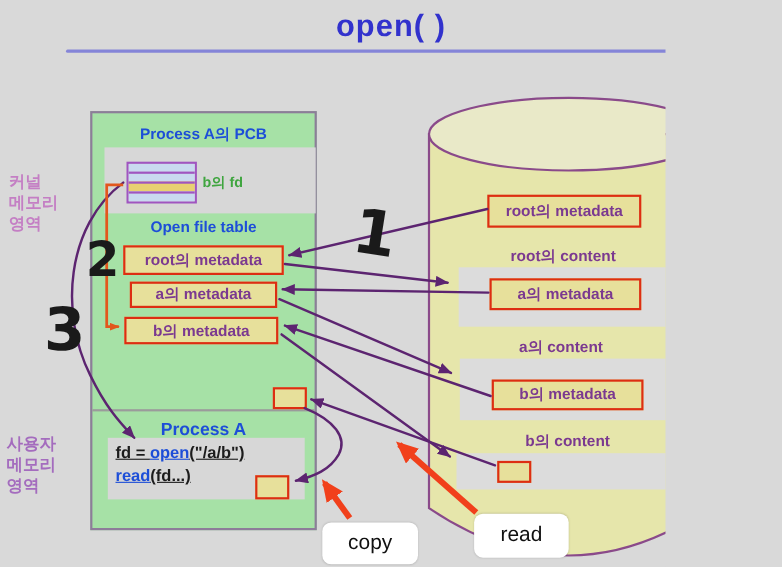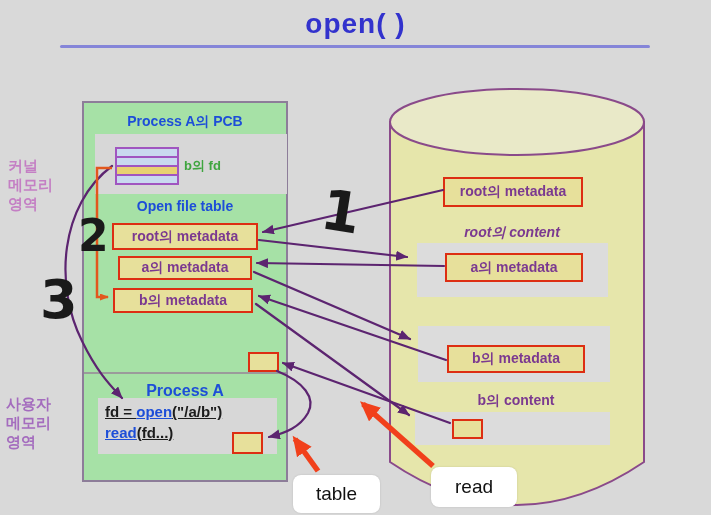--- a/index.html
+++ b/index.html
@@ -1,16 +1,16 @@
 <!DOCTYPE html>
 <html><head>
 <meta charset="utf-8">
 <style>
   html,body{margin:0;padding:0;background:#d9d9d9;font-family:"Liberation Sans",sans-serif;}
-  .stage{position:relative;width:605px;height:515px;background:#d9d9d9;overflow:hidden;padding-left:45px;}
+  .stage{position:relative;width:605px;height:515px;background:#d9d9d9;overflow:hidden;}
   .abs{position:absolute;}
 
   .page-title{left:0;top:8px;width:711px;text-align:center;font-size:28px;font-weight:bold;
               color:#3232cd;letter-spacing:1px;}
   .title-rule{left:60px;top:45px;width:590px;height:3px;background:#8585d8;border-radius:2px;}
 
   .side-label{width:74px;text-align:left;font-size:15px;font-weight:bold;line-height:19px;}
   .kernel-label{left:8px;top:156px;color:#c47fc4;}
   .user-label{left:6px;top:394px;color:#a46cbe;}
 
@@ -48,21 +48,21 @@
   .user-buffer{left:232px;top:432px;width:31px;height:22px;}
 
   .disk-svg{left:0;top:0;z-index:1;}
   .disk-item{z-index:2;}
   .strip{background:#dcdcdc;}
   .strip1{left:417px;top:243px;width:191px;height:54px;}
   .strip2{left:418px;top:326px;width:192px;height:56px;}
   .strip3{left:415px;top:412px;width:195px;height:33px;}
   .disk-label{width:156px;text-align:center;font-size:14px;font-weight:bold;color:#7b3990;white-space:nowrap;}
   .d-root-md{left:443px;top:177px;width:140px;height:30px;}
-  .d-root-ct{left:434px;top:224px;font-style:italic;}
+  .d-root-ct{left:434px;top:224px;}
   .d-a-md{left:445px;top:253px;width:138px;height:29px;}
   .d-a-ct{left:432px;top:307px;}
   .d-b-md{left:447px;top:345px;width:138px;height:28px;}
   .d-b-ct{left:438px;top:392px;}
   .d-small{left:452px;top:419px;width:31px;height:20px;}
 
   .overlay{left:0;top:0;z-index:5;pointer-events:none;}
 
   .float-label{background:#ffffff;border-radius:8px;color:#111;font-size:19px;
                display:flex;align-items:center;justify-content:center;z-index:6;
@@ -96,20 +96,21 @@
     <ellipse cx="517" cy="122" rx="127" ry="33" fill="#e9e9c8" stroke="#8a4a8a" stroke-width="2"></ellipse>
   </svg>
 
   <div class="abs strip strip1 disk-item"></div>
   <div class="abs strip strip2 disk-item"></div>
   <div class="abs strip strip3 disk-item"></div>
 
   <div class="abs metabox d-root-md disk-item">root의 metadata</div>
   <div class="abs disk-label d-root-ct disk-item">root의 content</div>
   <div class="abs metabox d-a-md disk-item">a의 metadata</div>
+  <div class="abs disk-label d-a-ct disk-item">a의 content</div>
   <div class="abs metabox d-b-md disk-item">b의 metadata</div>
   <div class="abs disk-label d-b-ct disk-item">b의 content</div>
   <div class="abs buffer-box d-small disk-item"></div>
 
   <div class="abs panel">
     <div class="abs purple-txt pcb-title">Process A의 PCB</div>
     <div class="abs pcb-subpanel"></div>
     <div class="abs fd-table">
       <div class="fd-row fd-blue"></div>
       <div class="fd-row fd-blue"></div>
@@ -164,16 +165,16 @@
     <g stroke="#f1401b" stroke-width="5.5" fill="none" stroke-linecap="butt">
       <path d="M 318 471 L 295 439" marker-end="url(#oa-b)"></path>
       <path d="M 433 466 L 363 404" marker-end="url(#oa-b)"></path>
     </g>
 
     <text class="hand-num" x="322" y="230" font-size="56" transform="rotate(9 334 208)">1</text>
     <text class="hand-num" x="78" y="251" font-size="44">2</text>
     <text class="hand-num" x="40" y="318" font-size="54">3</text>
   </svg>
 
-  <div class="abs float-label copy-label">table</div>
+  <div class="abs float-label copy-label">copy</div>
   <div class="abs float-label read-label">read</div>
 
 </div>
 
 </body></html>

